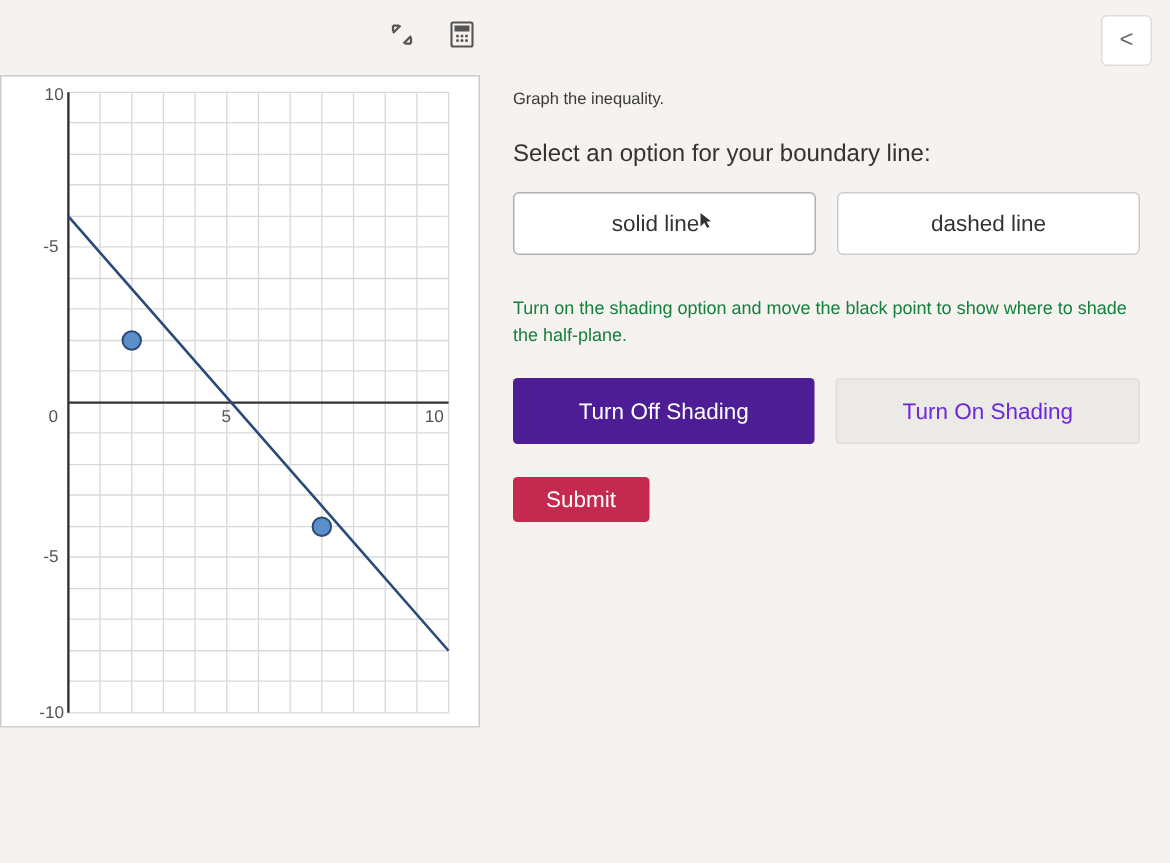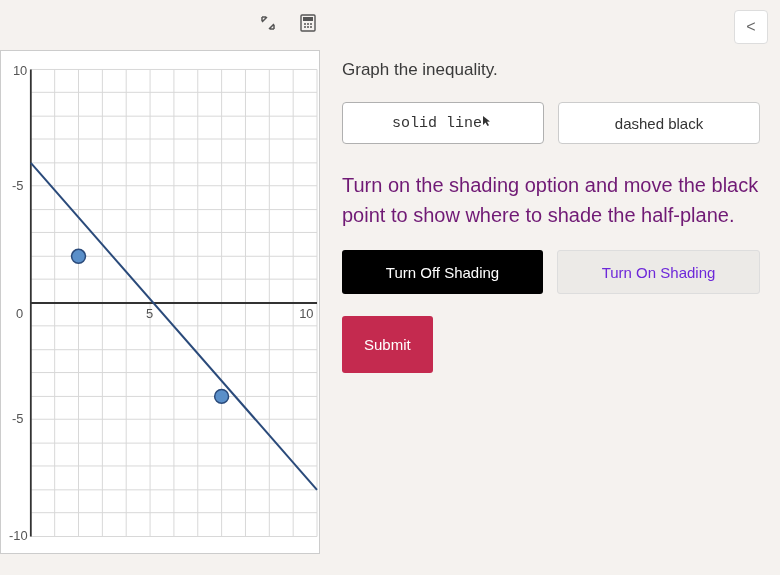--- a/index.html
+++ b/index.html
@@ -42,67 +42,67 @@
     cursor: pointer;
     color: #666;
     font-size: 16px;
   }
   .main {
     display: flex;
     height: calc(100% - 50px);
   }
   .graph-panel {
     width: 320px;
-    height: 504px;
+    height: 435px;
     background: #fff;
     border: 1px solid #ccc;
     position: relative;
     margin-left: 0;
     flex-shrink: 0;
   }
   .graph-svg { width: 100%; height: 100%; display: block; }
   .right-panel {
     flex: 1;
     padding: 10px 20px 10px 22px;
   }
-  .prompt { font-size: 17px; color: #3a3a3a; margin-bottom: 22px; }
+  .prompt { font-size: 11px; color: #3a3a3a; margin-bottom: 22px; }
   .equation { font-size: 17px; font-style: italic; color: #444; margin-bottom: 70px; }
   .section-label { font-size: 16px; color: #333; margin-bottom: 16px; }
   .btn-row { display: flex; gap: 14px; margin-bottom: 26px; }
   .opt-btn {
     flex: 1;
     height: 42px;
     border: 1px solid #ccc;
     background: #fff;
     border-radius: 4px;
     font-size: 15px;
     color: #333;
     cursor: pointer;
     display: flex;
     align-items: center;
     justify-content: center;
   }
-  .opt-btn.active { border-color: #b0b0b0; font-family: Liberation Mono, monospace; }
-  .shade-text { font-size: 20px; color: #701a75; line-height: 1.5; margin-bottom: 20px; }
+  .opt-btn.active { border-color: #b0b0b0; }
+  .shade-text { font-size: 12px; color: #15803d; line-height: 1.5; margin-bottom: 20px; }
   .shade-row { display: flex; gap: 14px; margin-bottom: 22px; }
   .shade-btn {
     flex: 1;
     height: 44px;
     border: none;
     border-radius: 3px;
     font-size: 15px;
     cursor: pointer;
     display: flex;
     align-items: center;
     justify-content: center;
   }
-  .shade-btn.blue { background: #000000; color: #fff; }
+  .shade-btn.blue { background: #4c1d95; color: #fff; }
   .shade-btn.gray { background: #eceae7; color: #6d28d9; border:1px solid #ddd; }
   .submit-btn {
-    height: 57px;
+    height: 30px;
     padding: 0 22px;
     background: #c42a4f;
     color: #fff;
     border: none;
     border-radius: 3px;
     font-size: 15px;
     cursor: pointer;
   }
   .cursor-icon { display:inline-block; margin-left:-2px; }
 </style>
@@ -192,29 +192,30 @@
       <text x="11" y="368" font-size="13" fill="#555">-5</text>
       <text x="8" y="486" font-size="13" fill="#555">-10</text>
       <text x="146" y="262" font-size="13" fill="#555">5</text>
       <text x="300" y="262" font-size="13" fill="#555">10</text>
     </svg>
   </div>
 
   <div class="right-panel">
     <div class="prompt">Graph the inequality.</div>
 
+    <div class="section-label">Select an option for your boundary line:</div>
     <div class="btn-row">
       <button class="opt-btn active">
         <span>solid line</span>
           <span class="cursor-icon"><svg width="14" height="14" viewBox="0 0 14 14">
               <path d="M3 2 L3 11 L5.5 8.5 L7.5 12 L9 11.2 L7 7.8 L10 7.5 Z" fill="#333"></path>
             </svg></span>
       </button>
       <button class="opt-btn">
-        <span>dashed black</span>
+        <span>dashed line</span>
       </button>
     </div>
 
     <div class="shade-text">Turn on the shading option and move the black point to show where to shade the half-plane.</div>
     <div class="shade-row">
       <button class="shade-btn blue">
         <span>Turn Off Shading</span>
       </button>
       <button class="shade-btn gray">
         <span>Turn On Shading</span>

